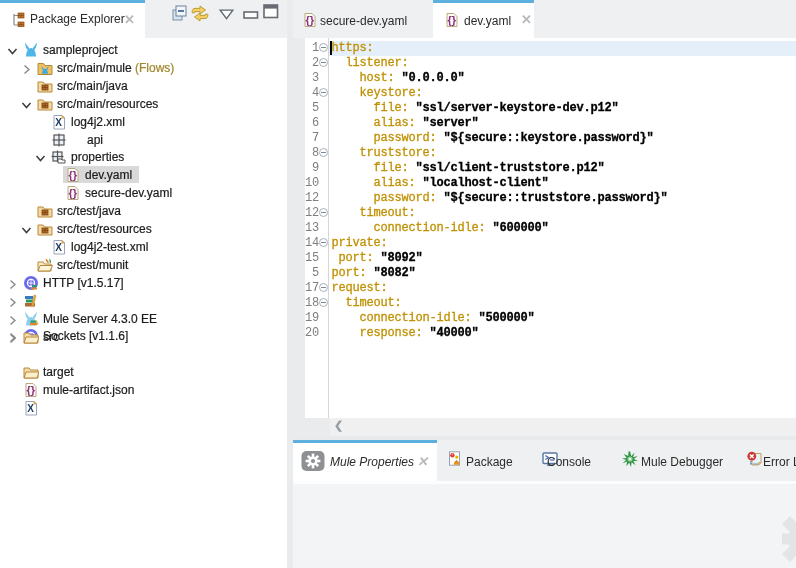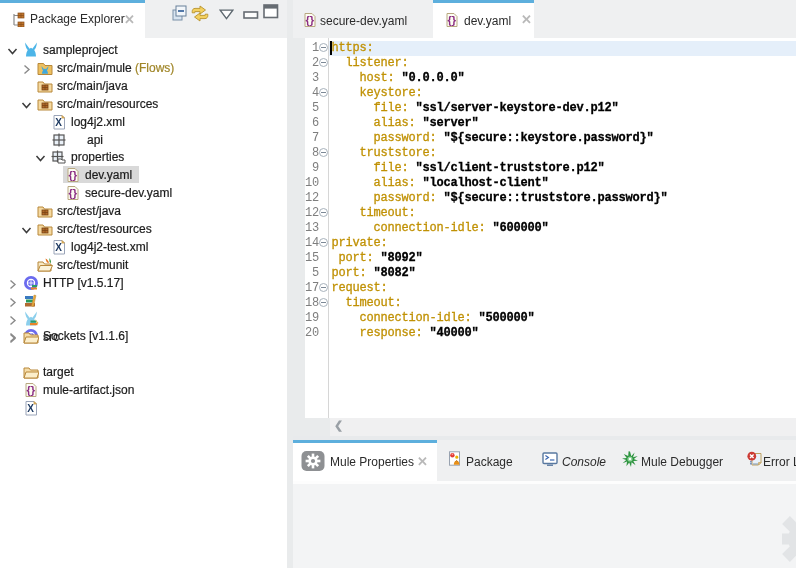--- a/index.html
+++ b/index.html
@@ -267,20 +267,21 @@
       <div class="trow" style="top:309.5px">
         <div class="tog" style="left:7px;top:4px;"><svg width="11" height="11" viewBox="0 0 11 11">
             <path d="M3.5 1.5 L8 5.5 L3.5 9.5" fill="none" stroke="#8a8a8a" stroke-width="1.4"></path>
           </svg></div>
         <div class="ticon" style="left:23px"><svg width="16" height="16" viewBox="0 0 16 16">
             <path d="M2 0.5 L6.6 6.8 L8 5.8 L9.4 6.8 L14 0.5 C13.6 4.8 12.4 6.9 11.2 8.1 C12.2 9.6 12.8 11.2 13 14.5 H3 C3.2 11.2 3.8 9.6 4.8 8.1 C3.6 6.9 2.4 4.8 2 0.5 Z" fill="#8ccfec"></path>
             <rect x="7.5" y="9.5" width="6" height="2.2" fill="#2a9a6a"></rect>
             <rect x="7" y="12" width="7.5" height="2.2" fill="#e8842a"></rect>
             <path d="M12 8 l2.5 5 1-1 Z" fill="#e8b03a"></path>
           </svg></div>
+        <div class="tlab" style="left:43px">Mule Server 4.3.0 EE</div>
       </div>
       <div class="trow" style="top:327.4px">
         <div class="tog" style="left:7px;top:4px;"><svg width="11" height="11" viewBox="0 0 11 11">
             <path d="M3.5 1.5 L8 5.5 L3.5 9.5" fill="none" stroke="#8a8a8a" stroke-width="1.4"></path>
           </svg></div>
         <div class="ticon" style="left:23px"><svg width="16" height="16" viewBox="0 0 16 16">
             <circle cx="8" cy="8" r="7" fill="#6a6aee"></circle>
             <circle cx="8" cy="8" r="3.6" fill="none" stroke="#fff" stroke-width="1.2"></circle>
             <path d="M5 8 h6 M8 5 v6" stroke="#fff" stroke-width="0.8"></path>
             <rect x="9" y="10" width="5" height="2" fill="#2a9a6a"></rect>
@@ -402,21 +403,21 @@
   <div class="abs" id="hscroll">
       <div id="hs-track"></div>
       <div class="abs" id="hs-arrow">❮</div>
     </div>
   <div class="abs" id="hsash"></div>
 
   <div class="abs" id="bottom">
     <div class="abs" id="bt-blue"></div>
     <div class="abs" id="bt-tab"></div>
     <div class="abs" id="bt-content"></div>
-    <div class="btab" style="left:0;width:117px;">
+    <div class="btab" style="left:0;width:117px;font-style:italic;">
       <span class="ticon" style="left:8px;top:7px;width:24px;height:22px;"><svg width="24" height="22" viewBox="0 0 24 22">
             <rect x="0.5" y="1" width="23" height="20" rx="5" fill="#8e9093"></rect>
             <g fill="#fff">
               <circle cx="12" cy="11" r="4.6"></circle>
               <g stroke="#fff" stroke-width="2.6">
                 <line x1="12" y1="3.6" x2="12" y2="18.4"></line>
                 <line x1="4.6" y1="11" x2="19.4" y2="11"></line>
                 <line x1="6.8" y1="5.8" x2="17.2" y2="16.2"></line>
                 <line x1="17.2" y1="5.8" x2="6.8" y2="16.2"></line>
               </g>
@@ -437,21 +438,21 @@
           </svg></span>
       <span class="blab" style="left:23px;">Package</span>
     </div>
     <div class="btab" style="left:245px;">
       <span class="ticon" style="left:4px;top:9px;"><svg width="16" height="14" viewBox="0 0 16 14">
             <rect x="1" y="1" width="14" height="10.5" rx="1" fill="#fff" stroke="#5878a0" stroke-width="1.4"></rect>
             <path d="M3.4 3.6 l3 2 -3 2" stroke="#3a66b0" stroke-width="1.2" fill="none"></path>
             <line x1="8" y1="8" x2="12.4" y2="8" stroke="#3a66b0" stroke-width="1.2"></line>
             <line x1="5" y1="13.2" x2="11" y2="13.2" stroke="#5878a0" stroke-width="1.4"></line>
           </svg></span>
-      <span class="blab" style="left:24px;font-style:italic;">Console</span>
+      <span class="blab" style="left:9px;">Console</span>
     </div>
     <div class="btab" style="left:325px;">
       <span class="ticon" style="left:4px;top:8px;"><svg width="16" height="16" viewBox="0 0 16 16">
             <path d="M8 0.5 L9.3 5.2 L12.6 1.6 L11 6.2 L15.7 5 L11.8 8 L16 9.8 L11.3 9.9 L13.6 14.2 L9.6 11.2 L9 16 L7.2 11.4 L4.4 15.3 L5 10.4 L0.6 12.2 L4.2 8.9 L0 7.4 L4.7 6.9 L1.8 2.9 L6.2 5.1 L6.6 0.3 Z" fill="#2e9440"></path>
             <circle cx="8" cy="8" r="2.6" fill="#8fd49a"></circle>
             <circle cx="8" cy="8" r="1.2" fill="#fff"></circle>
           </svg></span>
       <span class="blab" style="left:23px;">Mule Debugger</span>
     </div>
     <div class="btab" style="left:452px;">

